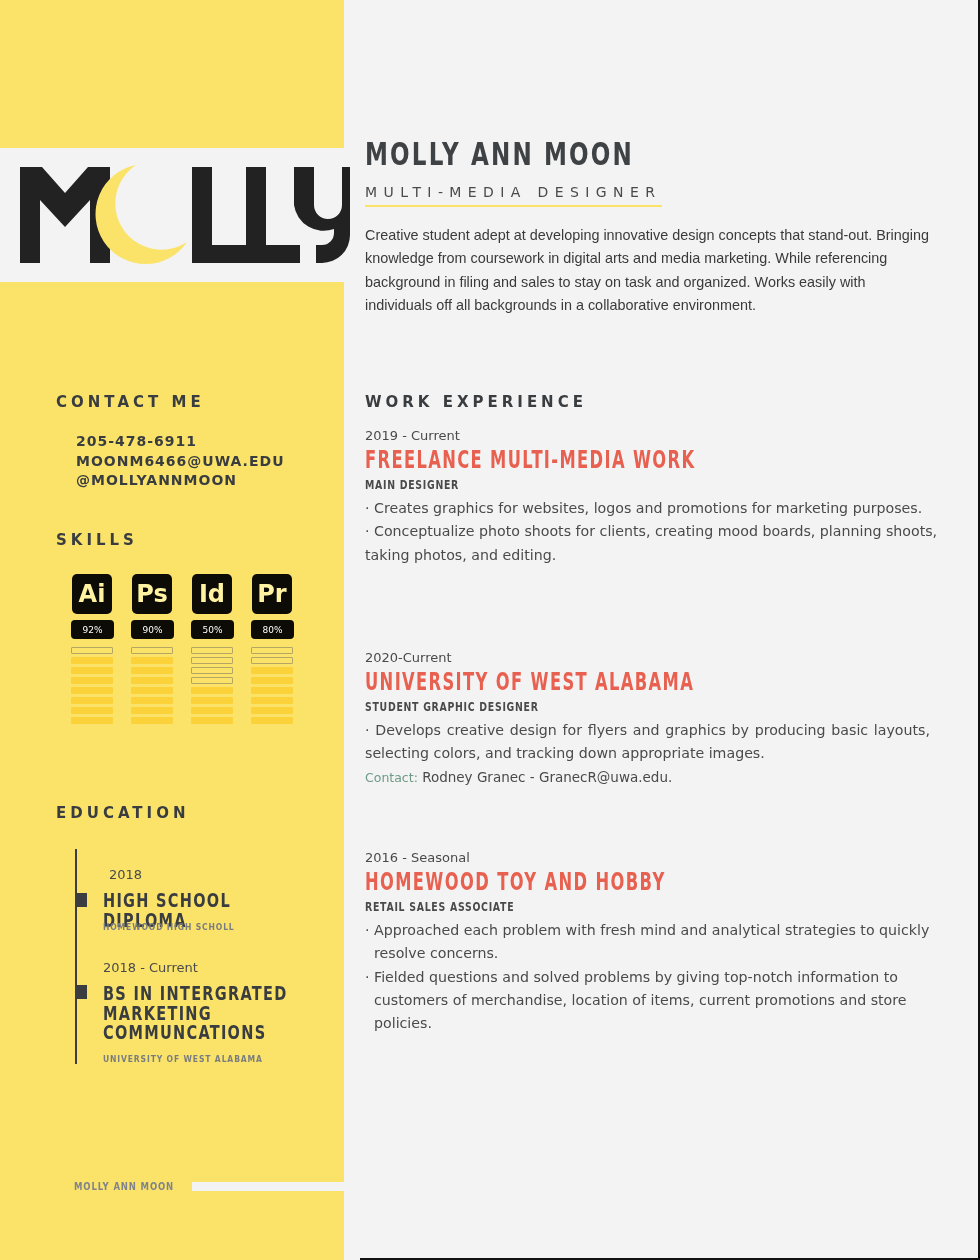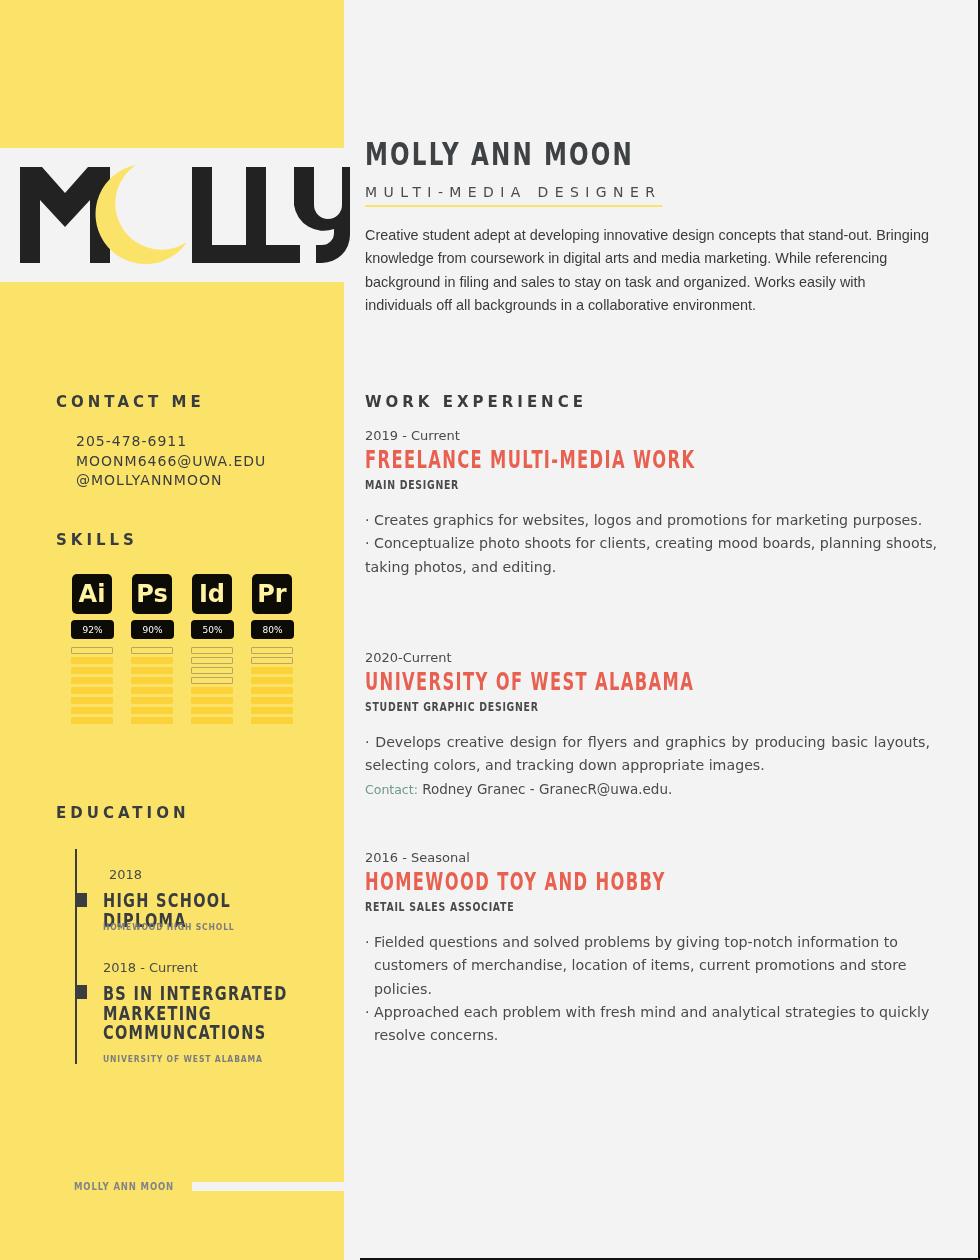--- a/index.html
+++ b/index.html
@@ -22,21 +22,21 @@
 
   .section-heading {
     position: absolute;
     font-family: "DejaVu Sans", sans-serif;
     font-weight: bold;
     font-size: 15px;
     letter-spacing: 4px;
     color: #3a3d40;
   }
 
-  .contact-list { position: absolute; left: 76px; top: 432px; }
+  .contact-list { position: absolute; left: 76px; top: 432px; font-weight: bold; }
   .contact-item {
     font-family: "DejaVu Sans", sans-serif;
     font-size: 14px;
     letter-spacing: 1px;
     color: #3a3d40;
     line-height: 19.5px;
     white-space: nowrap;
   }
 
   .skills { position: absolute; left: 71px; top: 574px; width: 240px; height: 152px; }
@@ -112,21 +112,21 @@
   .job-company {
     font-family: "DejaVu Sans", sans-serif; font-weight: bold; font-size: 24px;
     letter-spacing: 2px; color: #e8604f; margin-top: 3px; line-height: 27px;
     transform: scaleX(0.68); transform-origin: left top; white-space: nowrap;
   }
   .job-role {
     font-family: "DejaVu Sans", sans-serif; font-weight: bold; font-size: 13px;
     letter-spacing: 1px; color: #4a4a4a; margin-top: 3px; line-height: 16px;
     transform: scaleX(0.72); transform-origin: left top; white-space: nowrap;
   }
-  .job-bullets { margin-top: 16px; }
+  .job-bullets { margin-top: 4px; }
   .job-bullet {
     font-family: "DejaVu Sans", sans-serif; font-size: 14.2px; line-height: 23.3px;
     color: #4a4a4a; padding-left: 9px; text-indent: -9px;
   }
   .job-bullet.flush { padding-left: 0; text-indent: 0; }
   .job-bullet.justify { text-align: justify; }
   .job-contact {
     font-family: "DejaVu Sans", sans-serif; font-size: 13.5px; line-height: 22px; color: #4a4a4a;
   }
   .contact-label { color: #6c9b87; font-size: 12.5px; }
@@ -267,21 +267,21 @@
         <span class="contact-label">Contact:</span>
         <span>Rodney Granec - GranecR@uwa.edu.</span>
       </div>
     </section>
 
     <section class="job" style="top:850px;">
       <div class="job-date">2016 - Seasonal</div>
       <div class="job-company">HOMEWOOD TOY AND HOBBY</div>
       <div class="job-role">RETAIL SALES ASSOCIATE</div>
       <div class="job-bullets">
+        <div class="job-bullet">· Approached each problem with fresh mind and analytical strategies to quickly resolve concerns.</div>
         <div class="job-bullet">· Fielded questions and solved problems by giving top-notch information to customers of merchandise, location of items, current promotions and store policies.</div>
-        <div class="job-bullet">· Approached each problem with fresh mind and analytical strategies to quickly resolve concerns.</div>
       </div>
     </section>
   </main>
 
   <div class="frame-right"></div>
   <div class="frame-bottom"></div>
 </div>
 
 </body></html>

